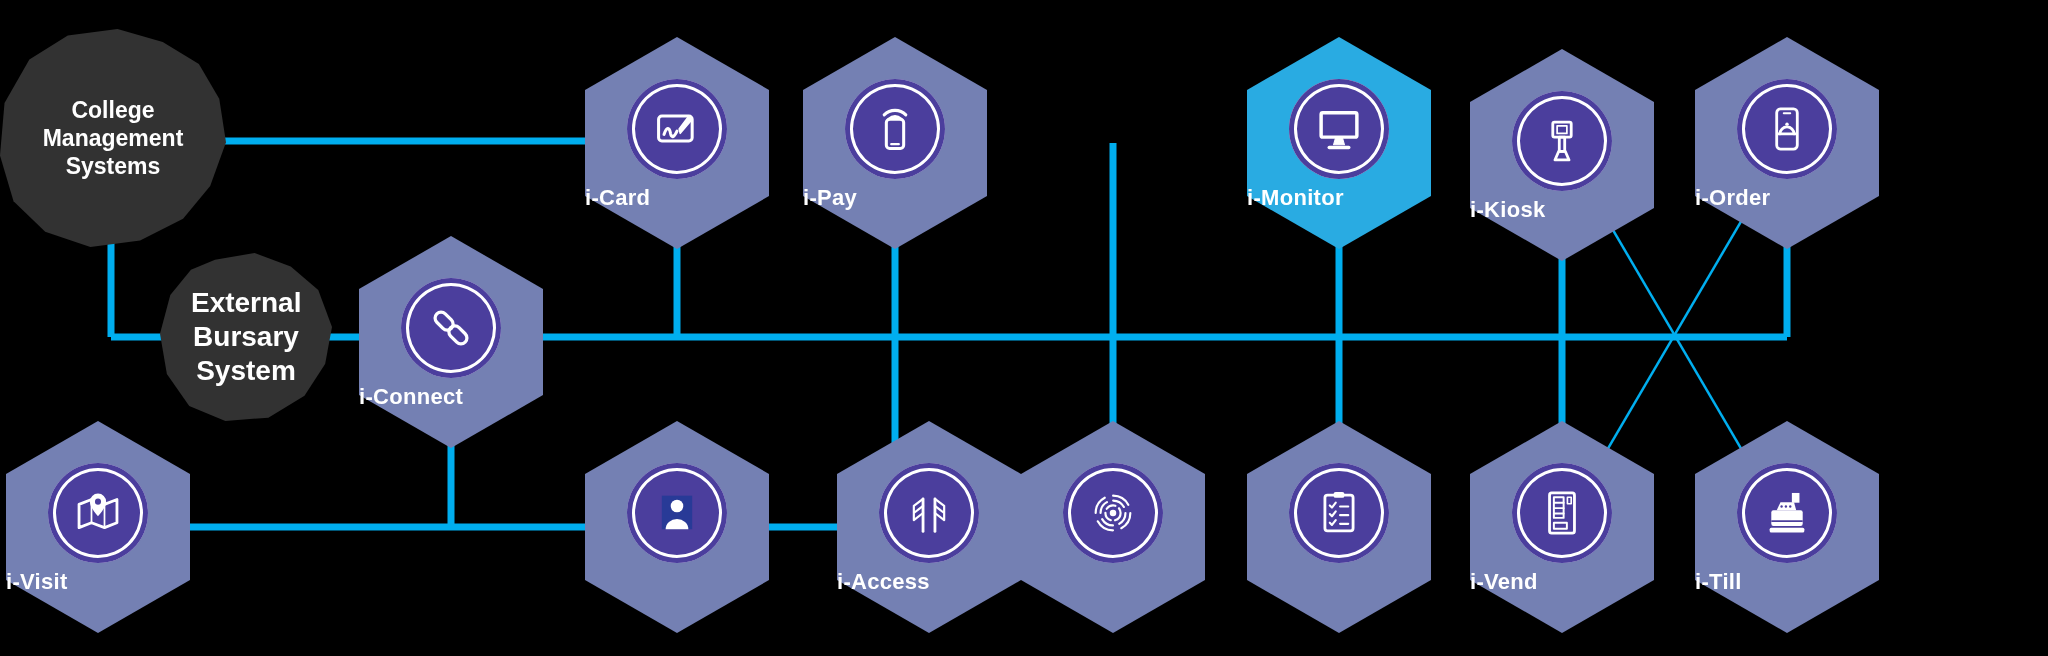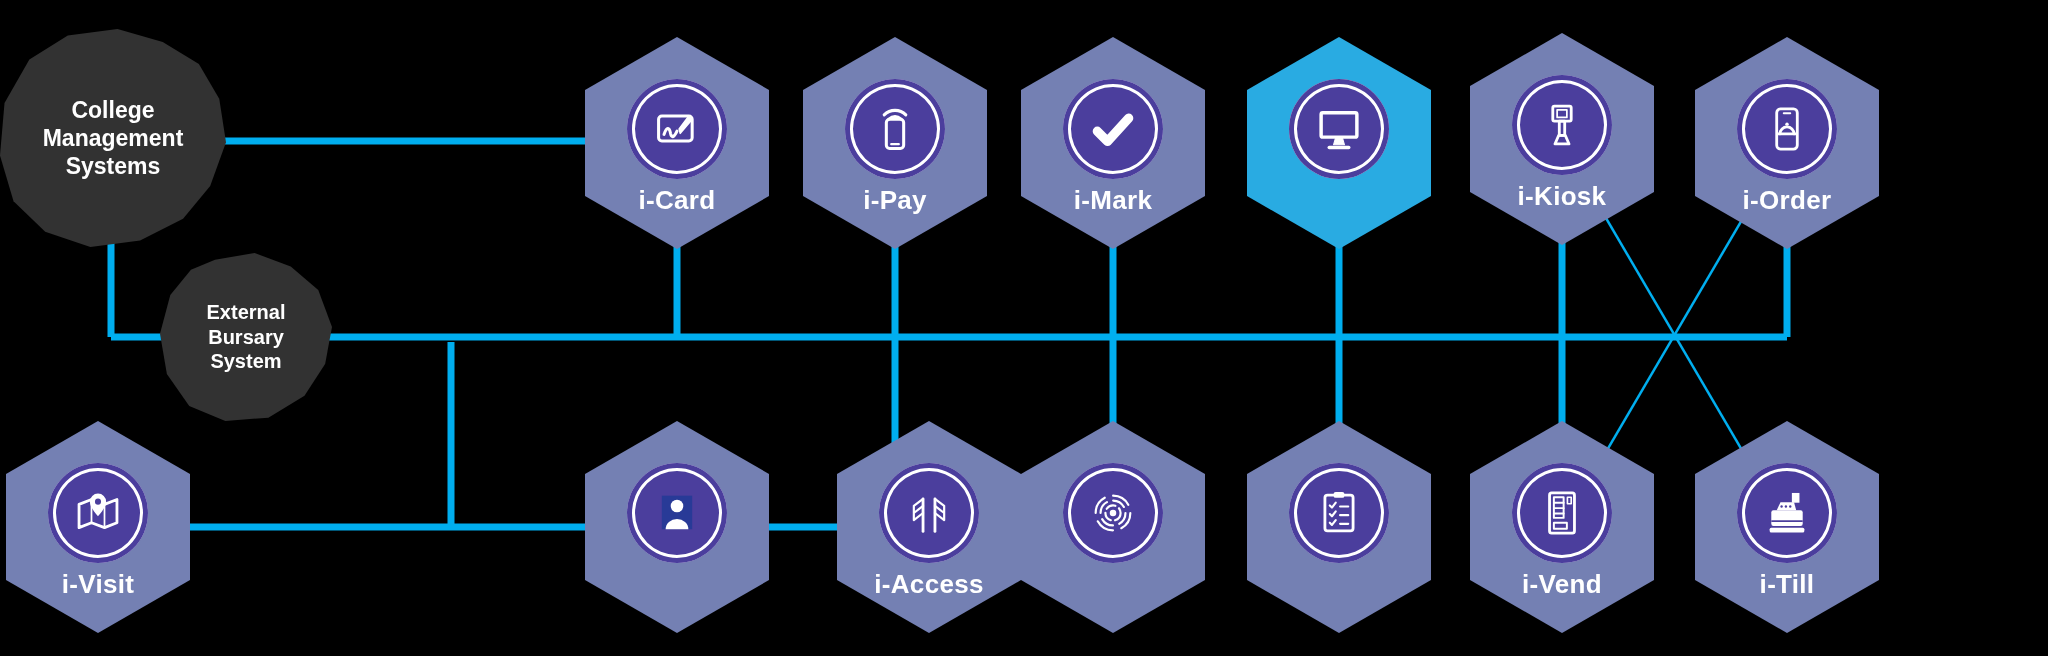--- a/index.html
+++ b/index.html
@@ -16,34 +16,34 @@
   }
   .hex--hl .hex-bg{background:#29abe2;}
   .hex-circle{
     position:absolute;left:42px;top:42px;width:100px;height:100px;border-radius:50%;
     background:#4b3e9d;
     box-shadow:inset 0 0 0 5px #4b3e9d, inset 0 0 0 8px #ffffff;
     display:flex;align-items:center;justify-content:center;
   }
   .hex-circle svg{width:52px;height:52px;}
   .hex-label{
-    position:absolute;top:148px;left:0;width:100%;text-align:center;
-    color:#fff;font-weight:bold;font-size:26px;letter-spacing:.3px;
+    position:absolute;top:148px;left:0;width:100%;text-align:left;
+    color:#fff;font-weight:bold;font-size:22px;letter-spacing:.3px;
   }
   .blob{
     position:absolute;z-index:2;background:#323232;color:#fff;font-weight:bold;
     display:flex;align-items:center;justify-content:center;text-align:center;
   }
   .blob span{display:block;width:64%;line-height:1.22;}
   .blob-college{
     left:0;top:0;width:226px;height:218px;font-size:23px;
     clip-path:polygon(30% 3%,52% 0%,72% 6%,88% 16%,97% 32%,100% 52%,93% 72%,81% 87%,62% 97%,40% 100%,20% 93%,6% 79%,0% 58%,2% 34%,13% 14%);
   }
   .blob-external{
-    left:160px;top:224px;width:172px;height:168px;font-size:20px;
+    left:160px;top:224px;width:172px;height:168px;font-size:28px;
     clip-path:polygon(32% 4%,55% 0%,76% 8%,92% 22%,100% 44%,96% 66%,84% 85%,63% 98%,38% 100%,17% 91%,4% 72%,0% 48%,6% 25%,18% 10%);
   }
 </style>
 </head>
 <body>
 
 <div id="canvas">
 
   <svg id="wires" width="2048" height="656" stroke="#00aeef" stroke-width="7">
     <line x1="111" y1="112" x2="677" y2="112"></line>
@@ -90,42 +90,34 @@
       <svg viewBox="0 0 48 48" fill="none" stroke="#fff" stroke-width="2.8" stroke-linecap="round" stroke-linejoin="round">
         <rect x="16" y="15" width="16" height="27" rx="3"></rect>
         <path d="M20.5 38 h7" stroke-width="2"></path>
         <path d="M14 11 a14 14 0 0 1 20 0"></path>
         <path d="M18.8 14.6 a7.5 7.5 0 0 1 10.4 0"></path>
       </svg>
     </div>
     <div class="hex-label">i-Pay</div>
   </div>
 
-  <div class="hex" style="left:1021px;top:8px">
-    <div class="hex-bg"></div>
-    <div class="hex-circle">
-      <svg viewBox="0 0 48 48" fill="none" stroke="#fff" stroke-linecap="round" stroke-linejoin="round">
-        <path d="M9.5 26 l9.5 9.5 L38.5 14" stroke-width="8.5"></path>
-      </svg>
-    </div>
-    <div class="hex-label">i-Mark</div>
-  </div>
 
   <div class="hex hex--hl" style="left:1247px;top:8px">
     <div class="hex-bg"></div>
     <div class="hex-circle">
       <svg viewBox="0 0 48 48" fill="none" stroke="#fff" stroke-width="3.2" stroke-linecap="round" stroke-linejoin="round">
         <rect x="7.5" y="9" width="33" height="22.5" rx="1.5"></rect>
         <path d="M21 31.5 L19 38.5 h10 L27 31.5 z" fill="#fff" stroke-width="1"></path>
         <path d="M15 41 h18"></path>
       </svg>
     </div>
-  </div>
-
-  <div class="hex" style="left:1470px;top:4px">
+    <div class="hex-label">i-Monitor</div>
+  </div>
+
+  <div class="hex" style="left:1470px;top:20px">
     <div class="hex-bg"></div>
     <div class="hex-circle">
       <svg viewBox="0 0 48 48" fill="none" stroke="#fff" stroke-width="2.6" stroke-linecap="round" stroke-linejoin="round">
         <rect x="15.5" y="6.5" width="17" height="14" rx="1.5"></rect>
         <rect x="19.5" y="10" width="9" height="7" stroke-width="1.6"></rect>
         <path d="M21.5 20.5 h5 v13 h-5 z"></path>
         <path d="M17.5 41.5 l3.5 -8 h6 l3.5 8 z"></path>
       </svg>
     </div>
     <div class="hex-label">i-Kiosk</div>
@@ -138,20 +130,32 @@
         <rect x="14.5" y="5.5" width="19" height="37" rx="3.5"></rect>
         <path d="M21 9.5 h6" stroke-width="1.8"></path>
         <path d="M17.5 28.5 a6.5 6.5 0 0 1 13 0"></path>
         <path d="M16 28.5 h16"></path>
         <circle cx="24" cy="19.5" r="1.6" fill="#fff" stroke="none"></circle>
       </svg>
     </div>
     <div class="hex-label">i-Order</div>
   </div>
 
+  <div class="hex" style="left:359px;top:207px">
+    <div class="hex-bg"></div>
+    <div class="hex-circle">
+      <svg viewBox="0 0 48 48" fill="none" stroke="#fff" stroke-width="3" stroke-linecap="round" stroke-linejoin="round">
+        <g transform="rotate(-45 24 24)">
+          <rect x="18.5" y="5.5" width="11" height="19" rx="5.5"></rect>
+          <rect x="18.5" y="23.5" width="11" height="19" rx="5.5"></rect>
+        </g>
+      </svg>
+    </div>
+    <div class="hex-label">i-Connect</div>
+  </div>
 
   <div class="hex" style="left:6px;top:392px">
     <div class="hex-bg"></div>
     <div class="hex-circle">
       <svg viewBox="0 0 48 48" fill="none" stroke="#fff" stroke-width="2.6" stroke-linecap="round" stroke-linejoin="round">
         <path d="M6.5 16 l11.5 -4.5 12 4.5 11.5 -4.5 v21.5 l-11.5 4.5 -12 -4.5 -11.5 4.5 z"></path>
         <path d="M18 12 v21.5 M30 16 v21" stroke-width="1.6"></path>
         <path d="M24 6 a7.5 7.5 0 0 1 7.5 7.5 C31.5 19 24 27 24 27 s-7.5 -8 -7.5 -13.5 A7.5 7.5 0 0 1 24 6 z" fill="#fff" stroke="none"></path>
         <circle cx="24" cy="13.5" r="2.8" fill="#4b3e9d" stroke="none"></circle>
       </svg>

